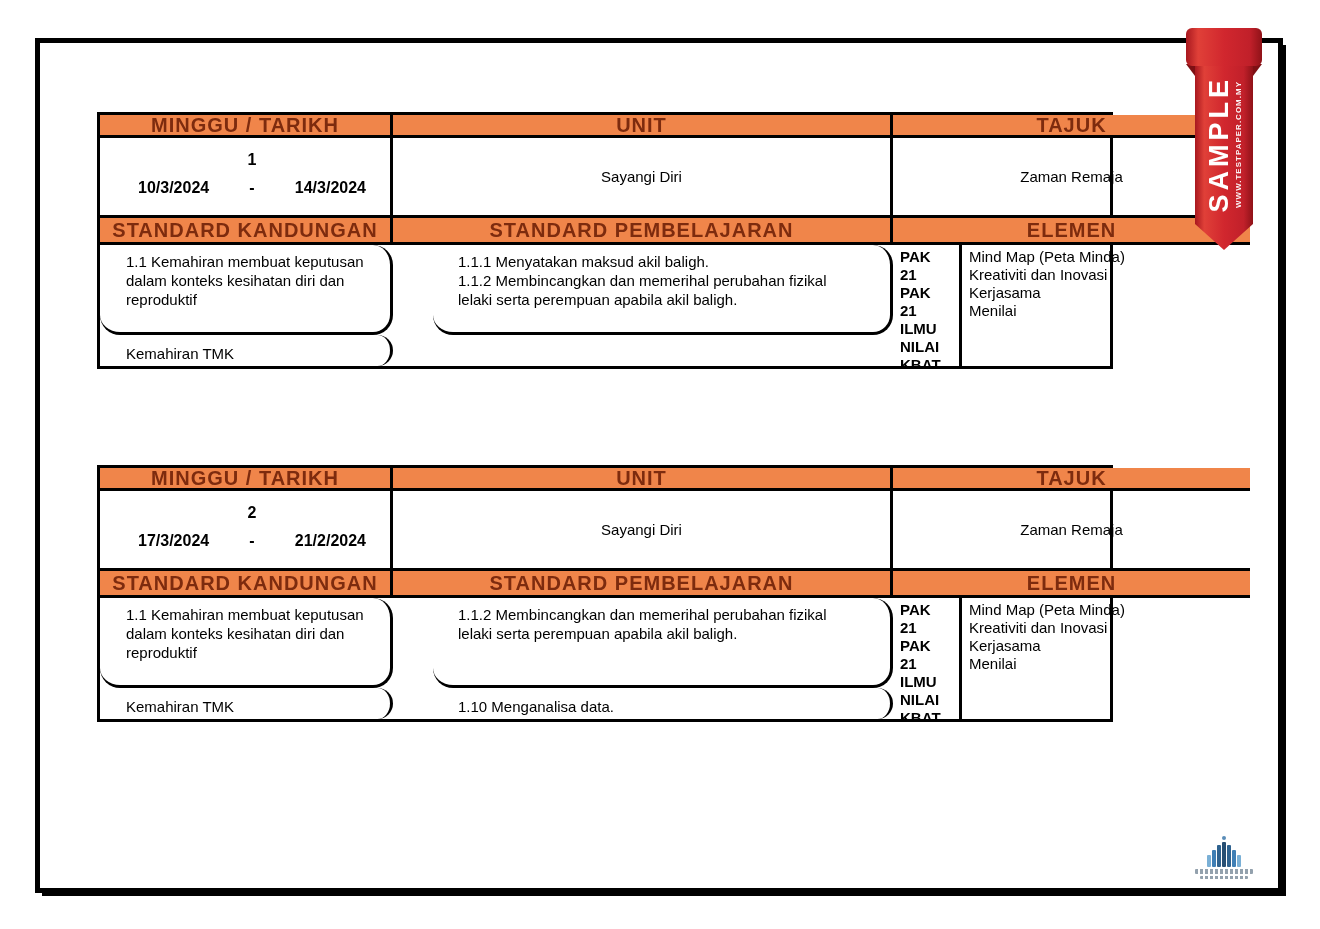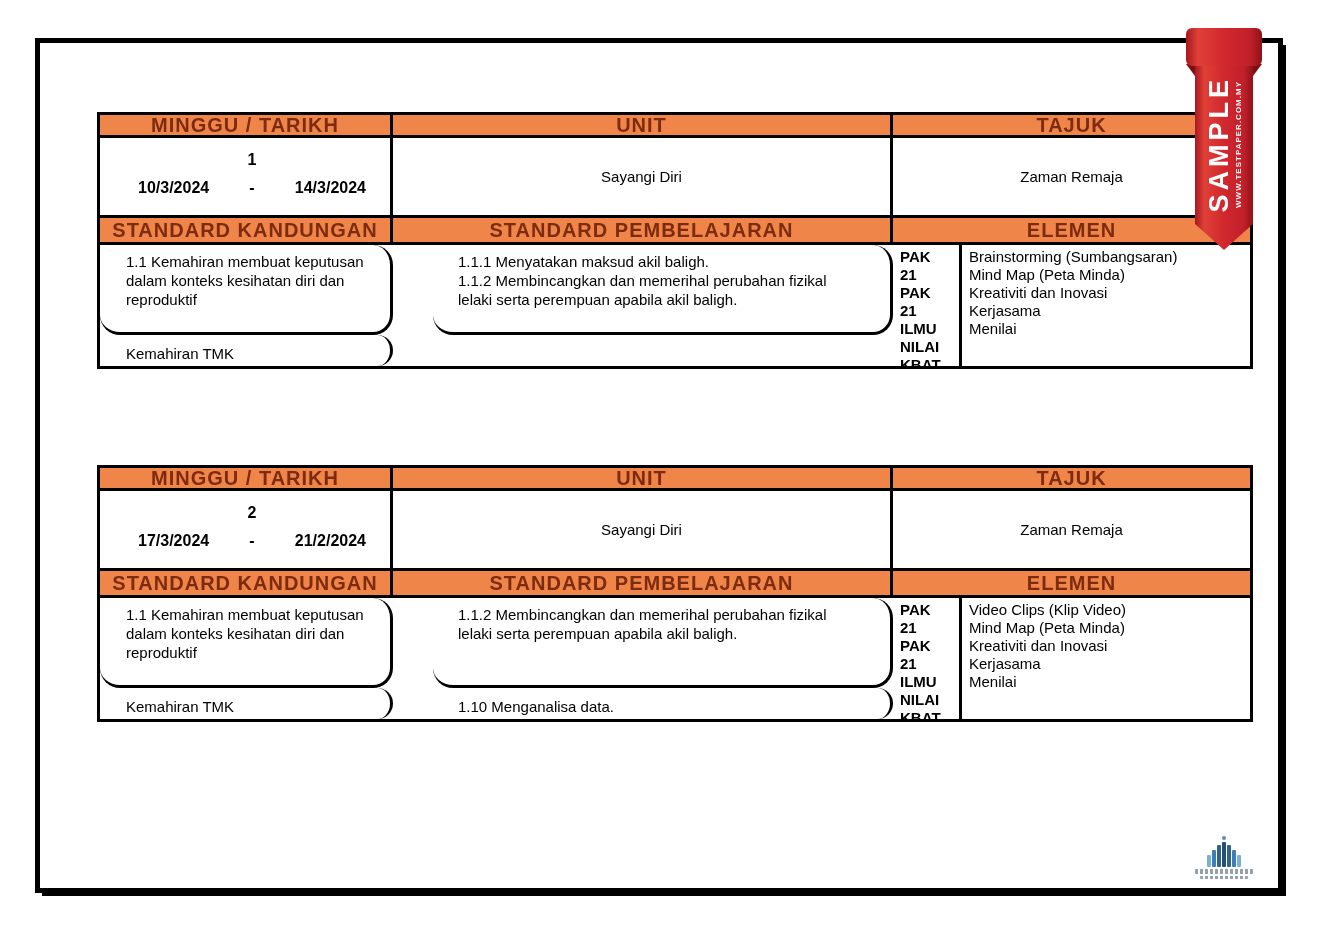--- a/index.html
+++ b/index.html
@@ -4,21 +4,21 @@
 <style>
   html,body{margin:0;padding:0;background:#fff;}
   body{font-family:"Liberation Sans","DejaVu Sans",sans-serif;}
   .canvas{position:relative;width:1320px;height:929px;background:#fff;overflow:hidden;}
 
   
   .page{position:absolute;left:35px;top:38px;width:1248px;height:855px;
         border:5px solid #000;box-shadow:5px 5px 0 -2px #000;background:#fff;box-sizing:border-box;}
 
   
-  .week-block{position:absolute;left:97px;width:1156px;height:257px;box-sizing:border-box;
+  .week-block{position:absolute;left:97px;width:1016px;height:257px;box-sizing:border-box;
         border:3px solid #000;display:grid;
         grid-template-columns:293px 500px 357px;
         grid-template-rows:23px 80px 27px 90px 31px;background:#fff;}
   .cell{box-sizing:border-box;border-right:3px solid #000;border-bottom:3px solid #000;
         font-size:15px;color:#000;overflow:hidden;}
   .c1{grid-column:1}.c2{grid-column:2}.c3{grid-column:3;border-right:none}
   .r1{grid-row:1}.r2{grid-row:2}.r3{grid-row:3}.r4{grid-row:4}
   .r5{grid-row:5;border-bottom:none}
   .hdr{background:#F0854A;color:#7D2B0E;font-weight:bold;font-size:20px;letter-spacing:1px;
        display:flex;align-items:center;justify-content:center;line-height:1;}
@@ -95,21 +95,20 @@
     </div>
     <div class="cell elemen-cell">
       <div class="elemen-labels">
         <div>PAK 21</div>
         <div>PAK 21</div>
         <div>ILMU</div>
         <div>NILAI</div>
         <div>KBAT</div>
       </div>
       <div class="elemen-values">
-        <div>Brainstorming (Sumbangsaran)</div>
         <div>Mind Map (Peta Minda)</div>
         <div>Kreativiti dan Inovasi</div>
         <div>Kerjasama</div>
         <div>Menilai</div>
       </div>
     </div>
     <div class="cell body-cell tmk c1 r5">Kemahiran TMK</div>
   </div>
 
   <div class="week-block" style="top:465px">
@@ -138,21 +137,20 @@
     </div>
     <div class="cell elemen-cell">
       <div class="elemen-labels">
         <div>PAK 21</div>
         <div>PAK 21</div>
         <div>ILMU</div>
         <div>NILAI</div>
         <div>KBAT</div>
       </div>
       <div class="elemen-values">
-        <div>Video Clips (Klip Video)</div>
         <div>Mind Map (Peta Minda)</div>
         <div>Kreativiti dan Inovasi</div>
         <div>Kerjasama</div>
         <div>Menilai</div>
       </div>
     </div>
     <div class="cell body-cell tmk c1 r5">Kemahiran TMK</div>
     <div class="cell body-cell pembelajaran tmk c2 r5">1.10 Menganalisa data.</div>
   </div>
 

